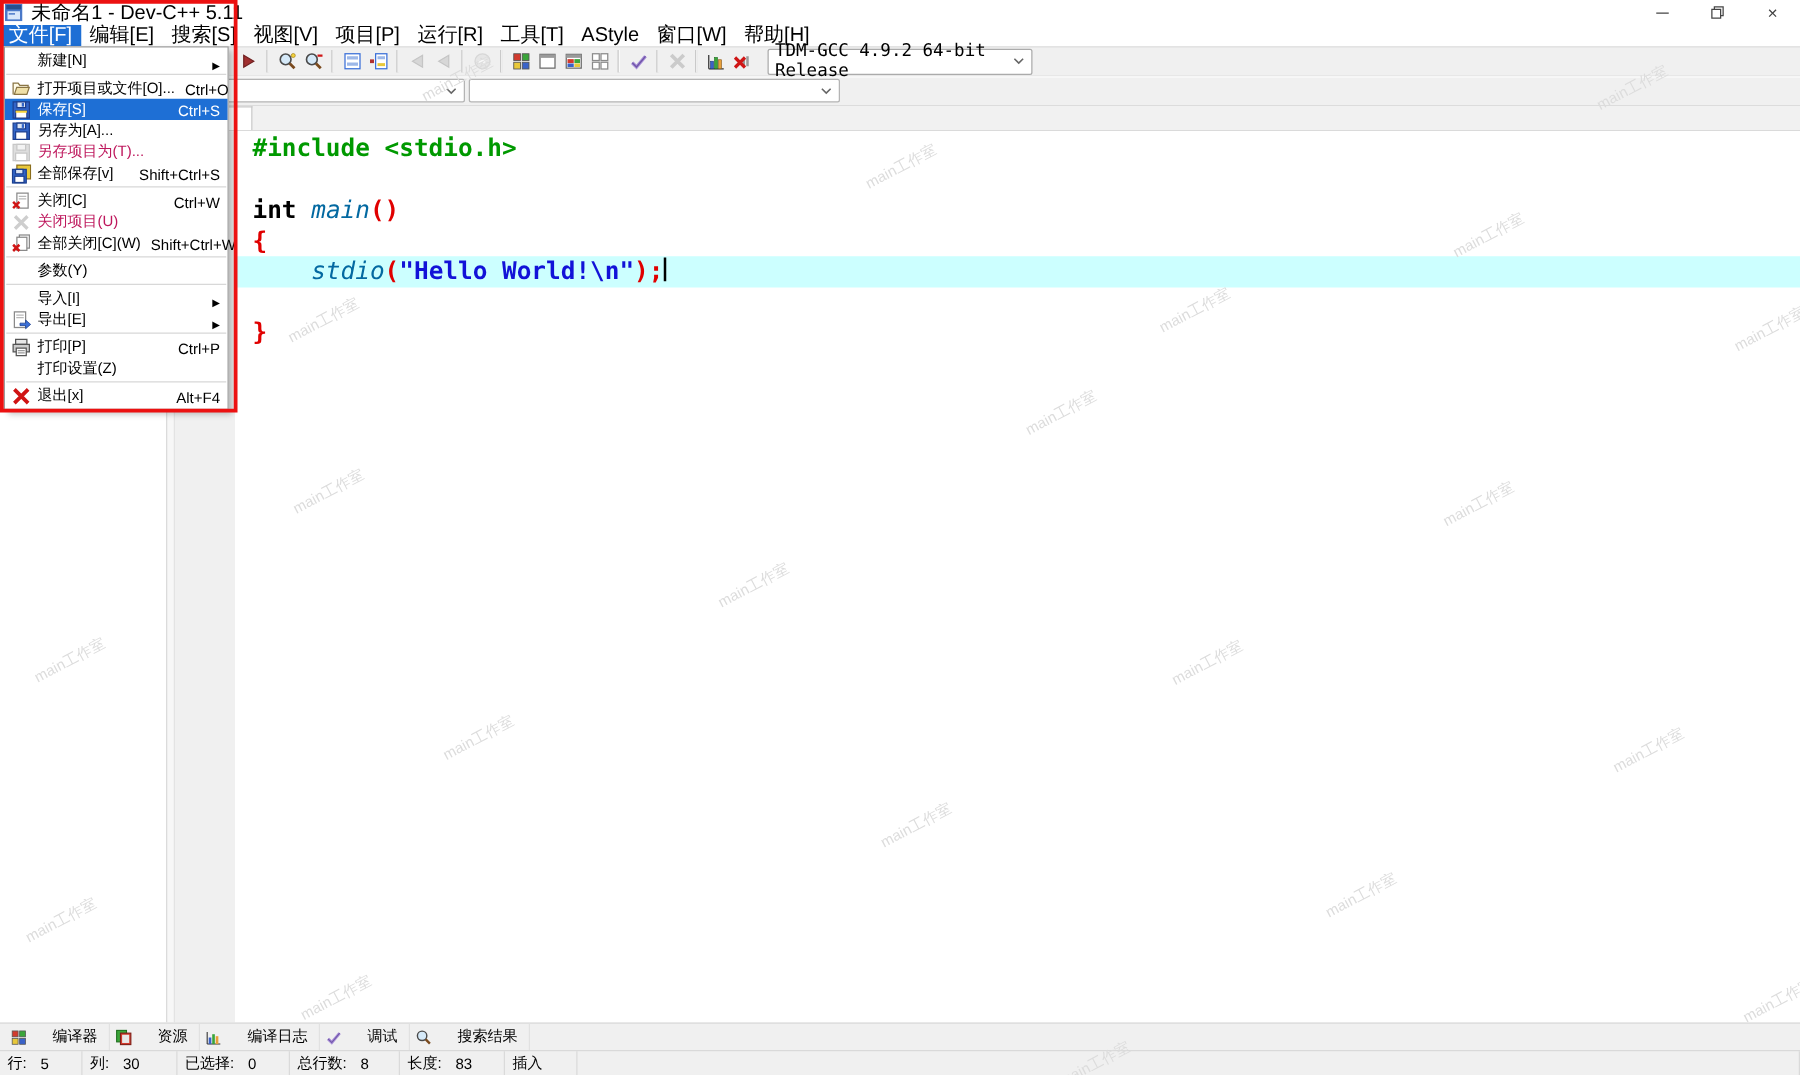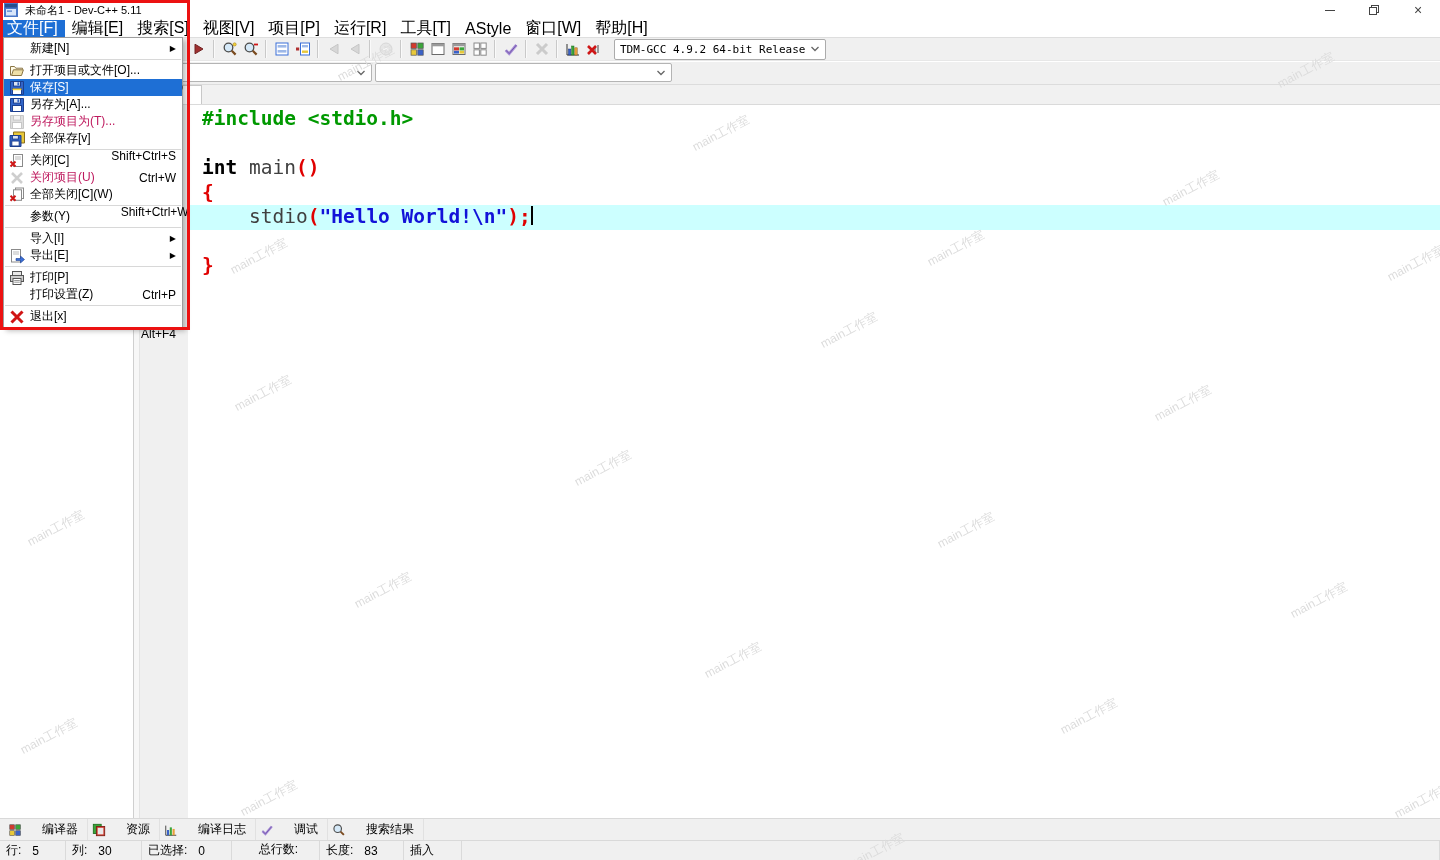--- a/index.html
+++ b/index.html
@@ -4,75 +4,75 @@
 <style>
   html,body{margin:0;padding:0;}
   body{
     width:1440px;height:860px;position:relative;overflow:hidden;background:#fff;
     font-family:"Liberation Sans","DejaVu Sans",sans-serif;color:#000;
     -webkit-font-smoothing:antialiased;
   }
   
   .titlebar{position:absolute;top:0;left:0;width:1440px;height:20px;background:#fff;display:flex;align-items:center;}
   .titlebar .appicon{margin-left:4px;width:14px;height:14px;display:inline-block;}
-  .titlebar .title{font-size:11px;margin-left:7px;white-space:nowrap;}
+  .titlebar .title{font-size:16px;margin-left:7px;white-space:nowrap;}
   .wincontrols{position:absolute;right:0;top:0;height:20px;display:flex;}
   .winbtn{width:44px;height:20px;display:flex;align-items:center;justify-content:center;color:#444;}
   .winbtn .minbar{width:10px;height:1px;background:#444;display:block;}
   .winbtn.close{font-size:14px;line-height:1;}
   
   .menubar{position:absolute;top:20px;left:0;width:1440px;height:17px;background:#fff;display:flex;font-size:16px;}
   .menubar .mitem{padding:0 7px;height:17px;display:flex;align-items:center;white-space:nowrap;}
   .menubar .mitem.active{background:#1e6fd5;color:#fff;}
   
   .toolbar1{position:absolute;top:37px;left:0;width:1440px;height:24px;background:#f0f0f0;
     border-top:1px solid #dedede;border-bottom:1px solid #e7e7e7;display:flex;align-items:center;
     padding-left:188px;box-sizing:border-box;}
   .tbtn{width:21px;height:20px;display:flex;align-items:center;justify-content:center;flex:0 0 auto;}
   .tbtn.disabled{filter:grayscale(1) opacity(.5);}
   .tsep{width:1px;height:18px;background:#c9c9c9;border-right:1px solid #fafafa;margin:0 4px;flex:0 0 auto;}
   .compilerbox{margin-left:10px;width:200px;height:19px;background:#fff;border:1px solid #ababab;border-radius:2px;
     display:flex;align-items:center;justify-content:space-between;padding:0 5px;
-    font-family:"DejaVu Sans Mono","Liberation Mono",monospace;font-size:11px;flex:0 0 auto;}
+    font-family:"DejaVu Sans Mono","Liberation Mono",monospace;font-size:14px;flex:0 0 auto;}
   .toolbar2{position:absolute;top:62px;left:0;width:1440px;height:22px;background:#f0f0f0;border-bottom:1px solid #dcdcdc;}
   .combo{position:absolute;top:1px;height:19px;background:#fff;border:1px solid #b4b4b4;border-radius:2px;
     display:flex;align-items:center;justify-content:flex-end;padding-right:5px;box-sizing:border-box;}
   
   .tabbar{position:absolute;top:85px;left:0;width:1440px;height:19px;background:#f1f1f1;border-bottom:1px solid #dadada;}
   .tab-active{position:absolute;left:130px;top:0;width:72px;height:19px;background:#fff;border:1px solid #c8c8c8;border-bottom:none;
     box-sizing:border-box;font-size:12px;line-height:17px;padding-left:6px;white-space:nowrap;overflow:hidden;}
   
   .main{position:absolute;top:105px;left:0;width:1440px;height:713px;background:#fff;}
   .leftpanel{position:absolute;left:0;top:0;width:134px;height:713px;background:#fff;border-right:1px solid #cfcfcf;box-sizing:border-box;}
   .splitter{position:absolute;left:134px;top:0;width:6px;height:713px;background:#f7f7f7;border-right:1px solid #e3e3e3;box-sizing:border-box;}
   .gutter{position:absolute;left:140px;top:0;width:48px;height:713px;background:#f0f0f0;}
   .editor{position:absolute;left:188px;top:0;width:1252px;height:713px;background:#fff;
     font-family:"DejaVu Sans Mono","Liberation Mono",monospace;font-size:19.5px;padding-top:2px;}
   .cline{height:24.5px;line-height:24.5px;white-space:pre;padding-left:14px;position:relative;}
   .cline.current{background:#ccffff;}
   .tk-d{color:#009900;font-weight:bold;}
   .tk-k{color:#000;font-weight:bold;}
-  .tk-i{color:#404040;}
+  .tk-i{color:#0369a1;font-style:italic;}
   .tk-s{color:#1212d8;font-weight:bold;}
   .tk-n{color:#9c009c;font-weight:bold;}
   .tk-p{color:#e00000;font-weight:bold;}
   .caret-bar{display:inline-block;width:2px;height:19px;background:#000;vertical-align:-2px;}
   
   .bottombar{position:absolute;left:0;top:818px;width:1440px;height:22px;background:#f0f0f0;border-top:1px solid #d9d9d9;
     display:flex;align-items:center;font-size:12px;box-sizing:border-box;padding-left:4px;}
   .btab{display:flex;align-items:center;gap:20px;height:21px;padding:0 9px 0 4px;border-right:1px solid #e1e1e1;white-space:nowrap;}
   
   .statusbar{position:absolute;left:0;top:840px;width:1440px;height:20px;background:#f0f0f0;border-top:1px solid #d9d9d9;
     display:flex;align-items:center;font-size:12px;box-sizing:border-box;}
   .sseg{height:100%;display:flex;align-items:center;padding-left:6px;border-right:1px solid #dadada;box-sizing:border-box;white-space:nowrap;}
   .sseg .sval{margin-left:11px;}
   
   .filemenu{position:absolute;left:3px;top:37px;width:180px;background:#fff;border:1px solid #9d9d9d;
     box-shadow:3px 3px 5px rgba(0,0,0,.25);z-index:100;padding:2px 0;box-sizing:border-box;font-size:12px;}
-  .fmrow{height:17px;display:flex;align-items:center;position:relative;padding-right:6px;}
+  .fmrow{height:17px;display:flex;align-items:flex-end;position:relative;padding-right:6px;}
   .fmrow .fmicon{width:26px;display:flex;align-items:center;justify-content:center;flex:0 0 auto;}
   .fmrow .fmlabel{flex:1 1 auto;white-space:nowrap;}
   .fmrow .fmshortcut{margin-left:8px;white-space:nowrap;margin-top:34px;}
   .fmrow .fmsub{font-size:8px;margin-left:6px;}
   .fmrow.hl{background:#1e6fd5;color:#fff;}
   .fmrow.dis{color:#be185d;}
   .fmrow.dis .fmicon{filter:grayscale(1) opacity(.5);}
   .fmsep{height:1px;background:#d8d8d8;margin:2px 1px;}
   
   .redrect{position:absolute;left:0;top:0;width:190px;height:330px;border:3px solid #ec1111;box-sizing:border-box;z-index:300;pointer-events:none;}
@@ -344,21 +344,21 @@
       <span class="sval">5</span>
     </div>
     <div class="sseg" style="width: 76px;">
       <span>列:</span>
       <span class="sval">30</span>
     </div>
     <div class="sseg" style="width: 90px;">
       <span>已选择:</span>
       <span class="sval">0</span>
     </div>
-    <div class="sseg" style="width: 88px; flex-direction: column;">
+    <div class="sseg" style="width: 88px;">
       <span>总行数:</span>
       <span class="sval">8</span>
     </div>
     <div class="sseg" style="width: 84px;">
       <span>长度:</span>
       <span class="sval">83</span>
     </div>
     <div class="sseg" style="width: 58px;">
       <span>插入</span>
     </div>

